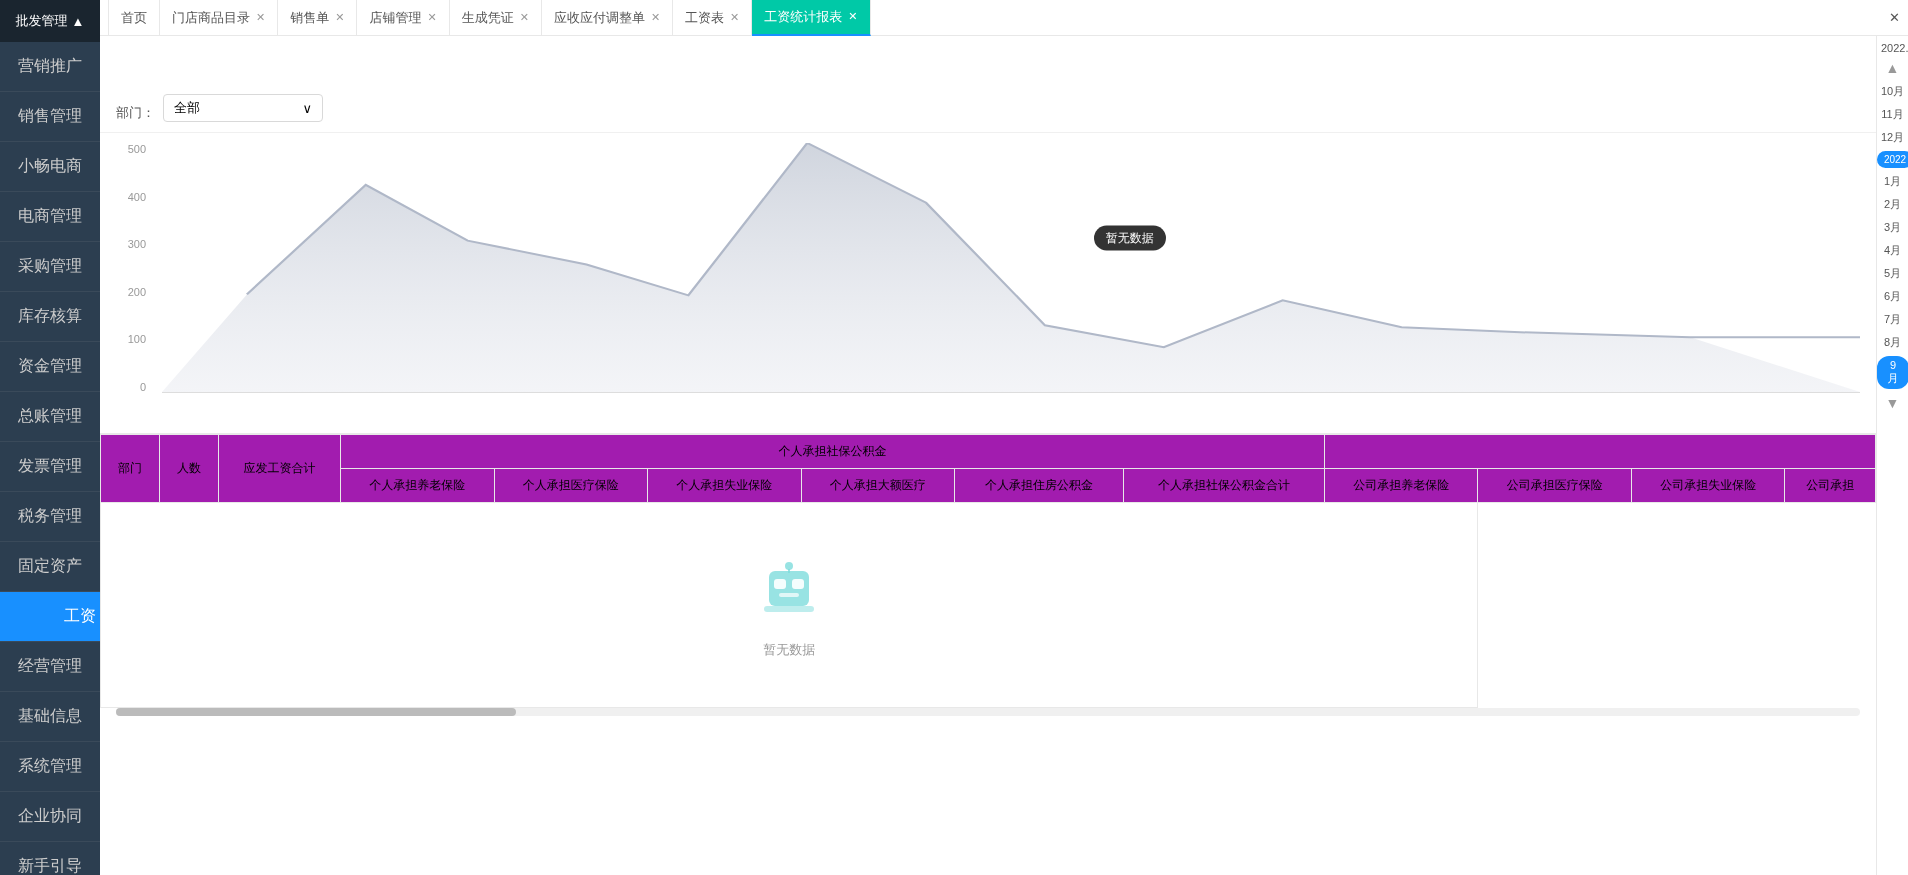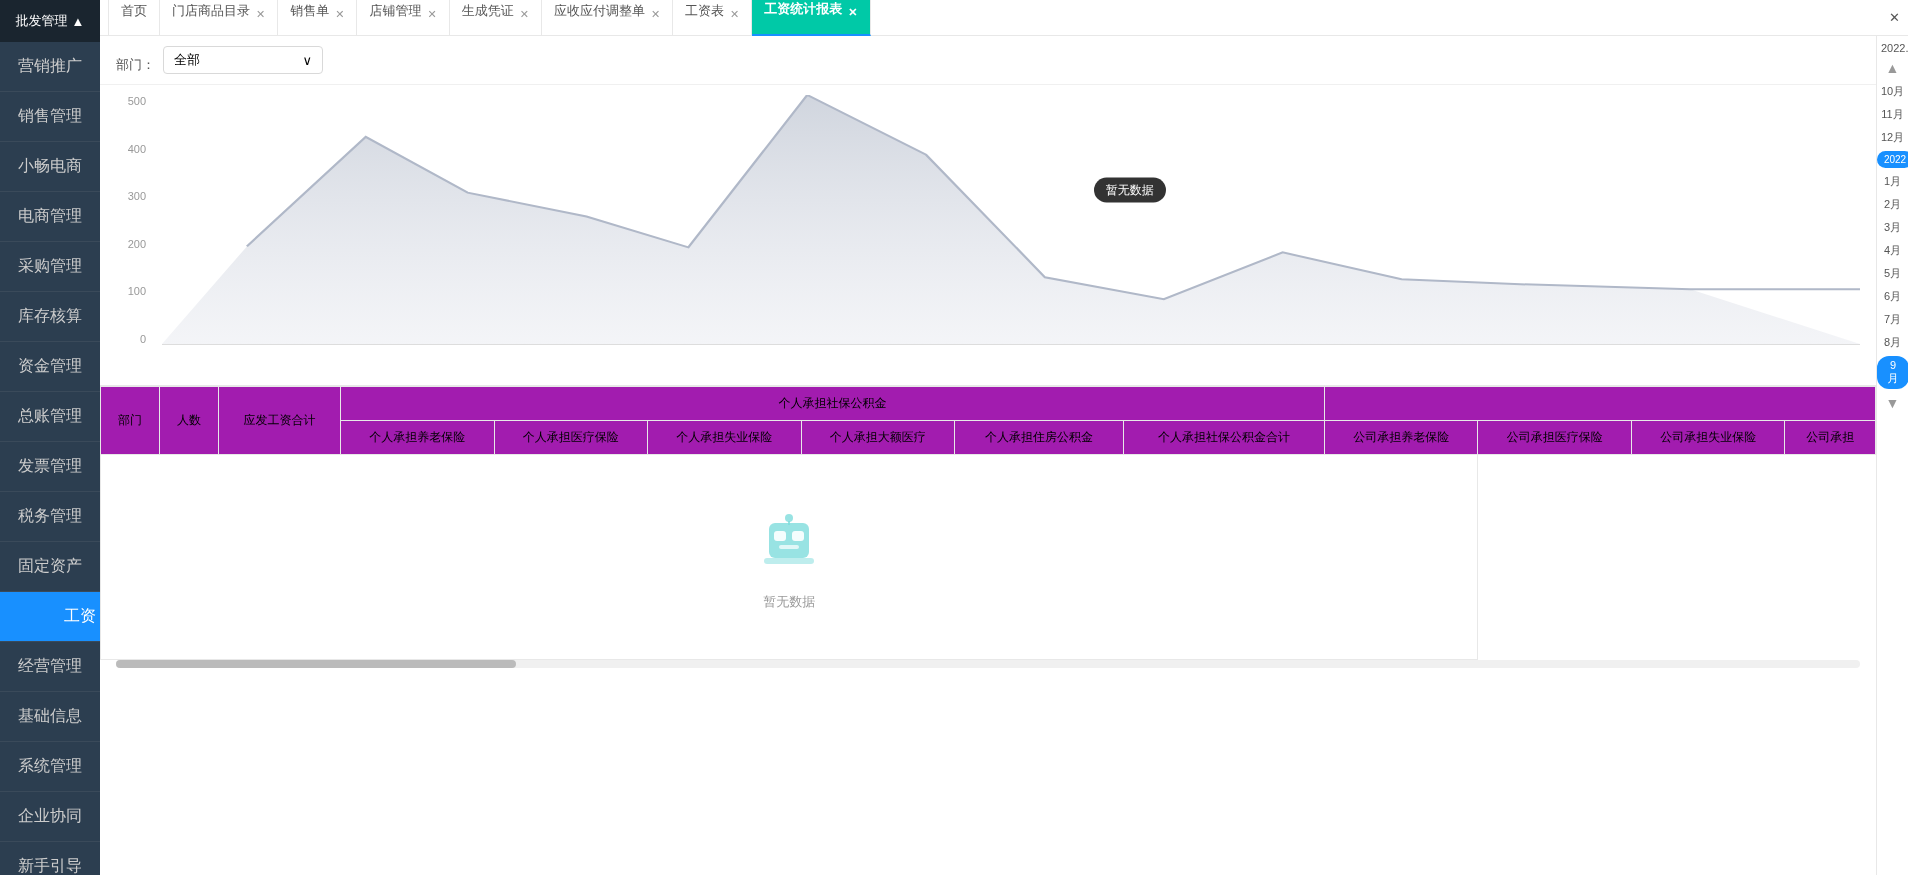--- a/index.html
+++ b/index.html
@@ -49,22 +49,22 @@
       background: #fff;
       display: flex;
       align-items: center;
       border-bottom: 1px solid #e8e8e8;
       height: 36px;
       padding: 0 8px;
       flex-shrink: 0;
     }
     .tab-item {
       display: flex;
-      align-items: flex-end;
-      padding: 16px 12px;
+      align-items: center;
+      padding: 0 12px;
       height: 36px;
       border-right: 1px solid #e8e8e8;
       cursor: pointer;
       font-size: 13px;
       color: #555;
       white-space: nowrap;
       gap: 6px;
     }
     .tab-item:first-child { border-left: 1px solid #e8e8e8; }
     .tab-item.active { color: #1890ff; background: #e6f7ff; border-bottom: 2px solid #1890ff; }
@@ -140,20 +140,21 @@
       display: flex;
       align-items: center;
       border: 1px solid #d9d9d9;
       border-radius: 4px;
       padding: 4px 10px;
       width: 160px;
       justify-content: space-between;
       cursor: pointer;
       background: #fff;
       font-size: 13px;
+      margin-top: 48px;
     }
     .btn-icon {
       display: flex;
       align-items: center;
       gap: 4px;
       cursor: pointer;
       color: #555;
       font-size: 13px;
     }
 
@@ -405,21 +406,21 @@
       <span class="tab-close">✕</span>
     </div>
     <div class="tab-item">
       <span>应收应付调整单</span>
       <span class="tab-close">✕</span>
     </div>
     <div class="tab-item">
       <span>工资表</span>
       <span class="tab-close">✕</span>
     </div>
-    <div class="tab-item active" style="background:#00c9a7; color:#fff;font-weight:bold;">
+    <div class="tab-item active" style="background:#00c9a7; color:#fff;">
       <span>工资统计报表</span>
       <span class="tab-close" style="color:#fff;">✕</span>
     </div>
     <div class="tab-bar-end">
       <span class="tab-bar-close-all">✕</span>
     </div>
   </div>
 
   <div class="content">
 

